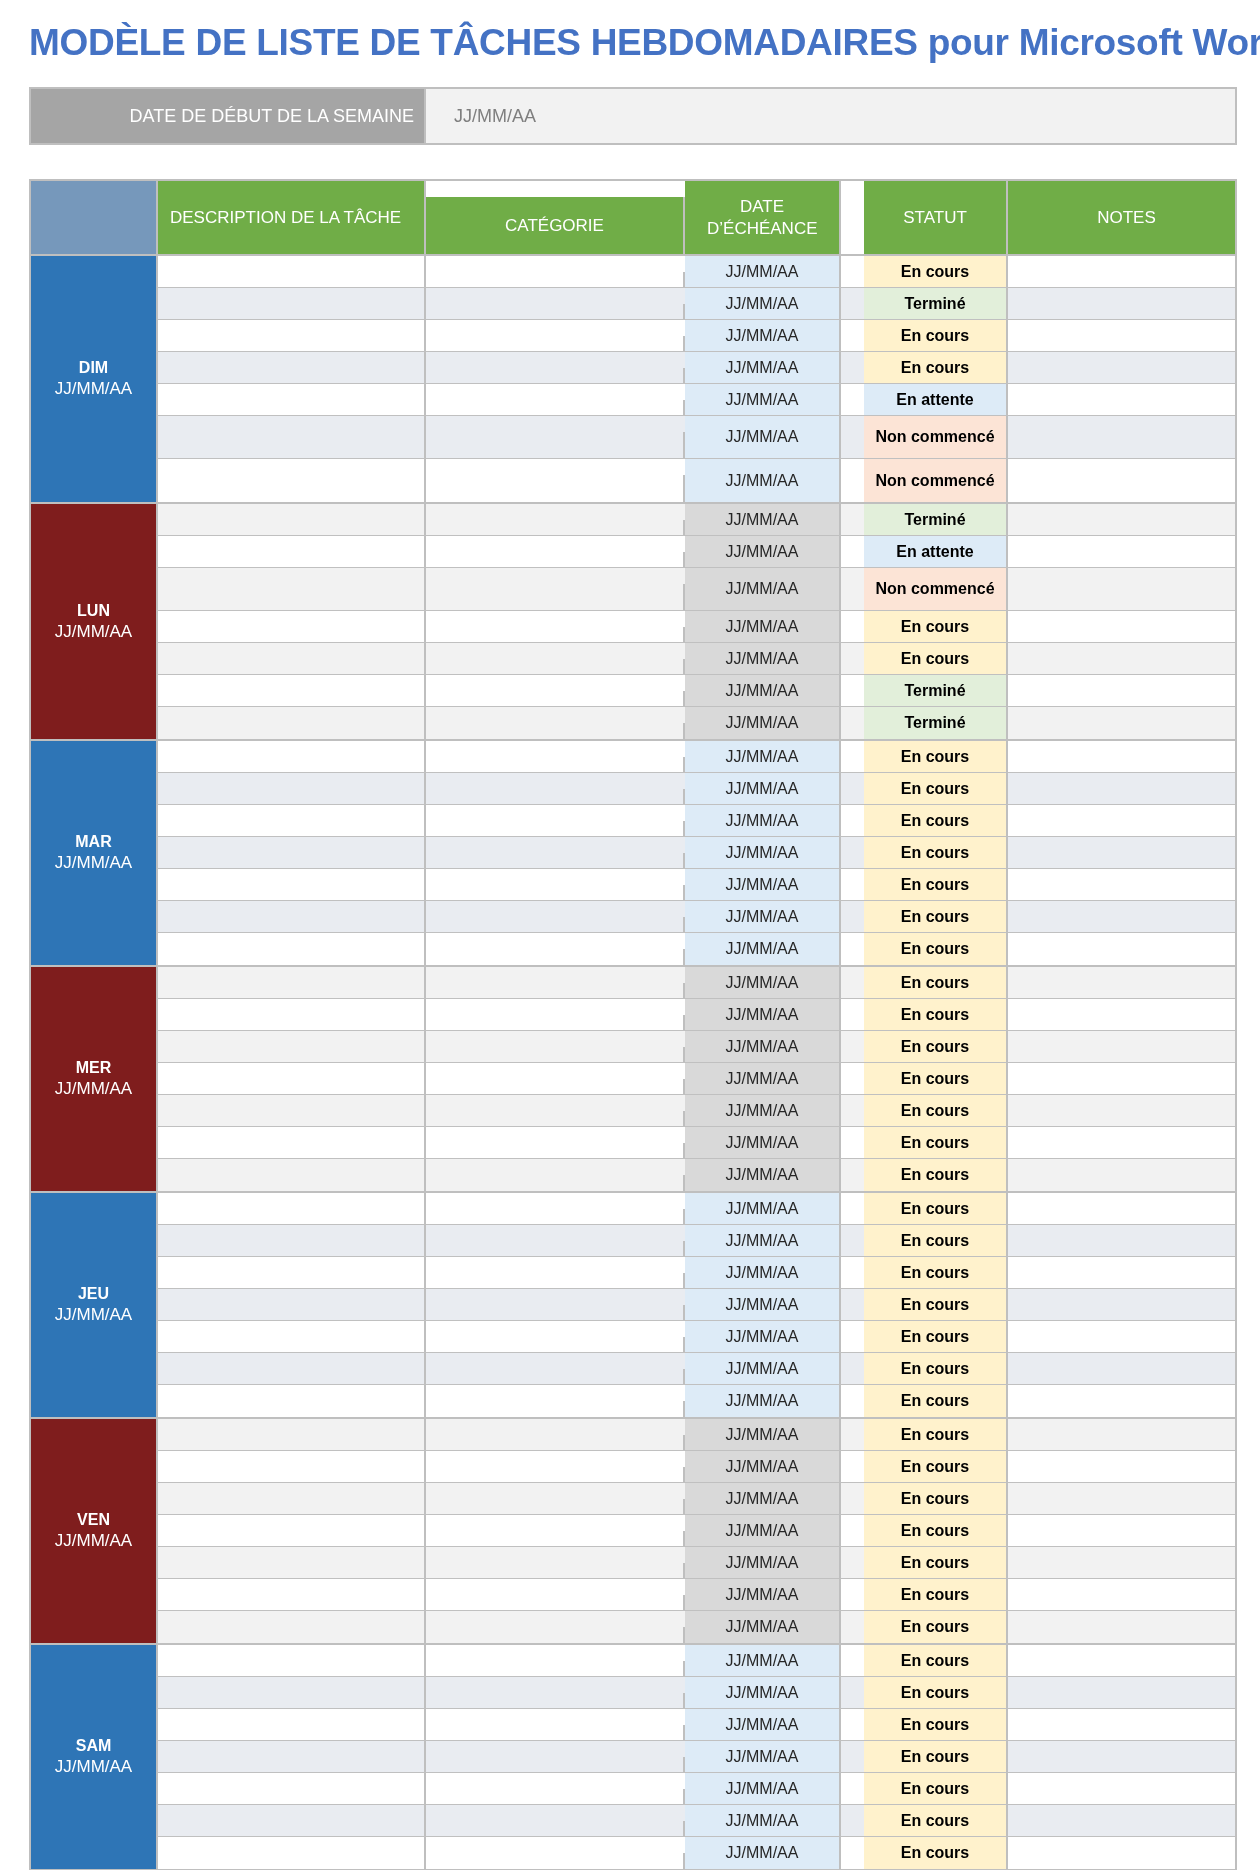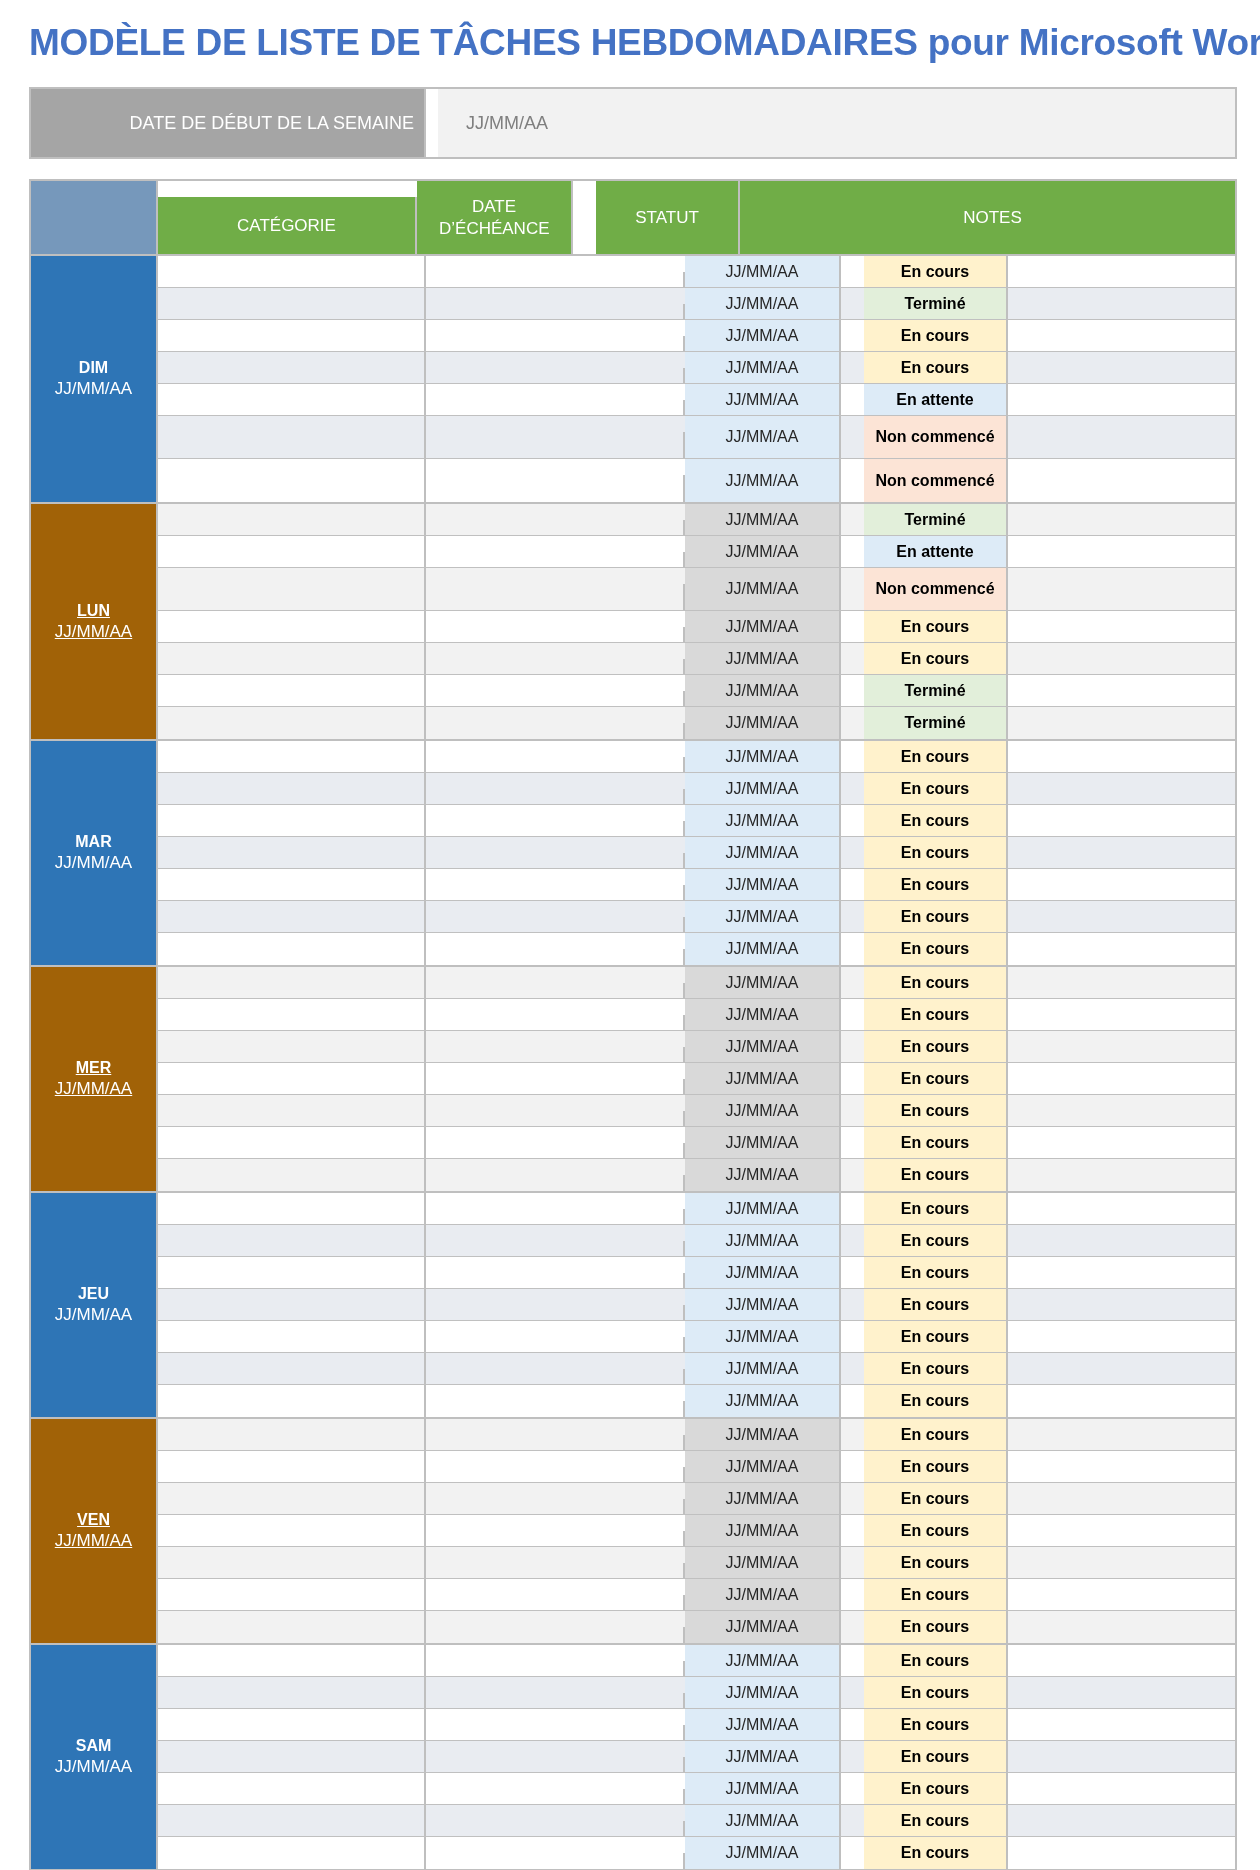--- a/index.html
+++ b/index.html
@@ -1,18 +1,18 @@
 <!DOCTYPE html>
 <html><head>
 <meta charset="utf-8">
 <style>
   html, body { margin:0; padding:0; background:#ffffff; }
   body { width:1260px; height:1870px; position:relative; overflow:hidden; font-family:"Liberation Sans", "DejaVu Sans", sans-serif; }
   .title { position:absolute; left:29px; top:22px; font-size:37px; font-weight:bold; color:#4472C4; white-space:nowrap; letter-spacing:-0.3px; }
-  .week { position:absolute; left:29px; top:87px; width:1208px; height:72px; border:2px solid #BFBFBF; box-sizing:border-box; display:flex;gap:12px; }
+  .week { position:absolute; left:29px; top:87px; width:1208px; height:58px; border:2px solid #BFBFBF; box-sizing:border-box; display:flex; }
   .week-label { width:395px; background:#A5A5A5; color:#ffffff; font-size:18px; display:flex; align-items:center; justify-content:flex-end; padding-right:10px; box-sizing:border-box; border-right:2px solid #BFBFBF; }
   .week-value { flex:1; background:#F2F2F2; color:#7F7F7F; font-size:18px; display:flex; align-items:center; padding-left:28px; }
 
   .table { position:absolute; left:29px; top:179px; width:1208px; border:2px solid #BFBFBF; box-sizing:border-box; }
   .hdr { display:flex; height:73px; border-bottom:2px solid #BFBFBF; }
   .hdr > div { display:flex; align-items:center; justify-content:center; text-align:center; color:#ffffff; font-size:17px; box-sizing:border-box; line-height:1.25; }
   .c-day { width:127px; flex:none; }
   .c-desc { width:268px; flex:none; }
   .c-cat { width:259px; flex:none;margin-top:16px; }
   .c-date { width:156px; flex:none; }
@@ -20,21 +20,21 @@
   .c-notes { flex:1;padding-left:10px; }
   .hdr .c-day { background:#7698BB; border-right:2px solid #BFBFBF; }
   .hdr .g { background:#70AD47; border-right:2px solid #BFBFBF; }
   .hdr .c-notes { border-right:none; }
   .hdr .c-desc { justify-content:flex-start; padding-left:12px; }
 
   .day { display:flex; border-bottom:2px solid #BFBFBF; }
   .day:last-child { border-bottom:none; }
   .day-cell { width:127px; flex:none; display:flex; flex-direction:column; align-items:center; justify-content:center; color:#ffffff; border-right:2px solid #BFBFBF; box-sizing:border-box; }
   .day.blue .day-cell { background:#2E75B6; }
-  .day.gray .day-cell { background:#a16207;text-decoration:underline; }
+  .day.gray .day-cell { background:#7f1d1d; }
   .day-name { font-weight:bold; font-size:16px; }
   .day-date { font-size:17px; margin-top:2px; }
   .rows { flex:1; display:flex; flex-direction:column; }
   .row { display:flex; height:32px; border-bottom:1px solid #C0C0C0; box-sizing:border-box; }
   .row:last-child { border-bottom:none; }
   .row.tall { height:43px; }
   .row > div { box-sizing:border-box; border-right:2px solid #BFBFBF; display:flex; align-items:center; justify-content:center; text-align:center; }
   .row > div.c-notes { border-right:none; }
   .day.blue .row:nth-child(odd) { background:#ffffff; }
   .day.blue .row:nth-child(even) { background:#E9ECF1; }
@@ -55,20 +55,21 @@
 <div class="title">MODÈLE DE LISTE DE TÂCHES HEBDOMADAIRES pour Microsoft Word</div>
 
 <div class="week">
   <div class="week-label">DATE DE DÉBUT DE LA SEMAINE</div>
   <div class="week-value">JJ/MM/AA</div>
 </div>
 
 <div class="table">
   <div class="hdr">
     <div class="c-day"></div>
+    <div class="c-desc g">DESCRIPTION DE LA TÂCHE</div>
     <div class="c-cat g">CATÉGORIE</div>
     <div class="c-date g">
         <span style="display:block;width:110px;">DATE D’ÉCHÉANCE</span>
       </div>
     <div class="c-stat g">STATUT</div>
     <div class="c-notes g">NOTES</div>
   </div>
   <div id="days-body">
       <div class="day blue">
         <div class="day-cell">

